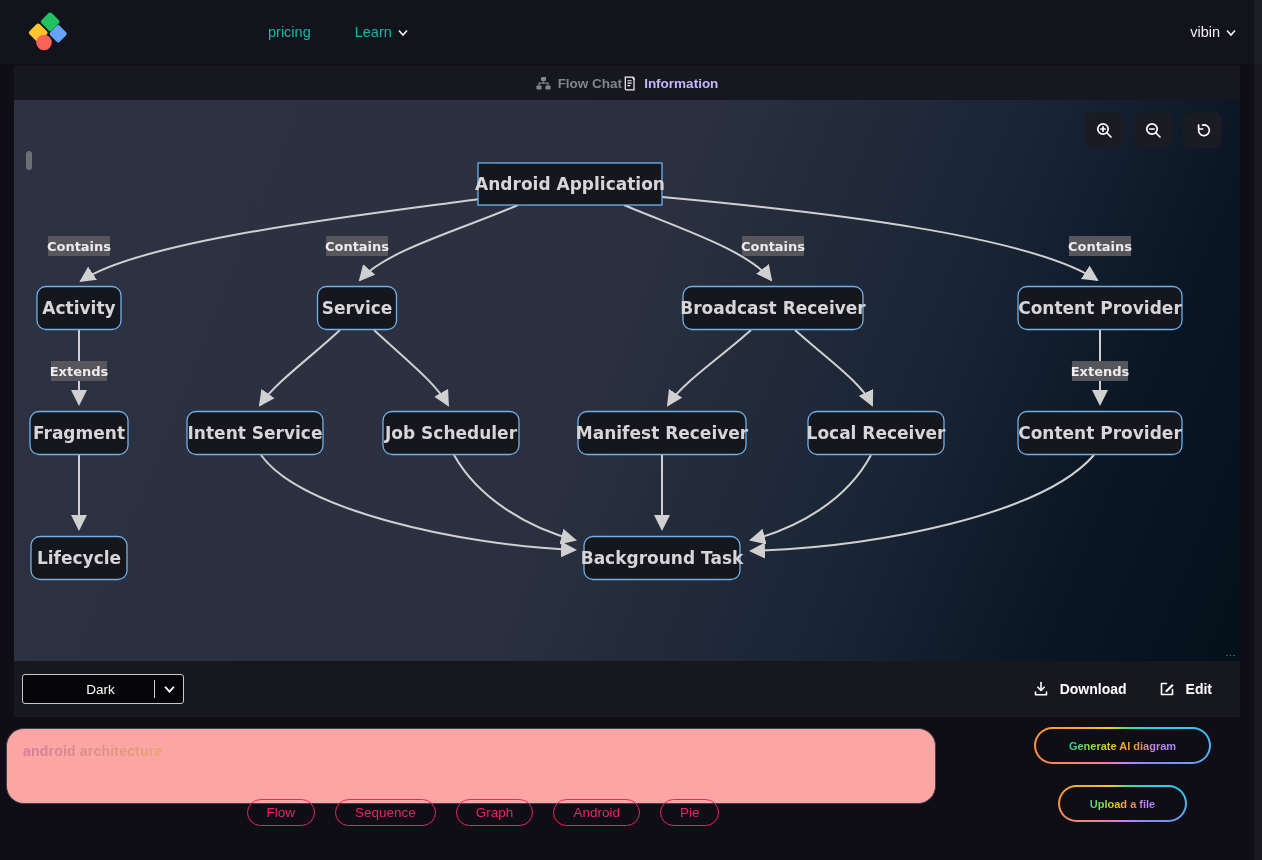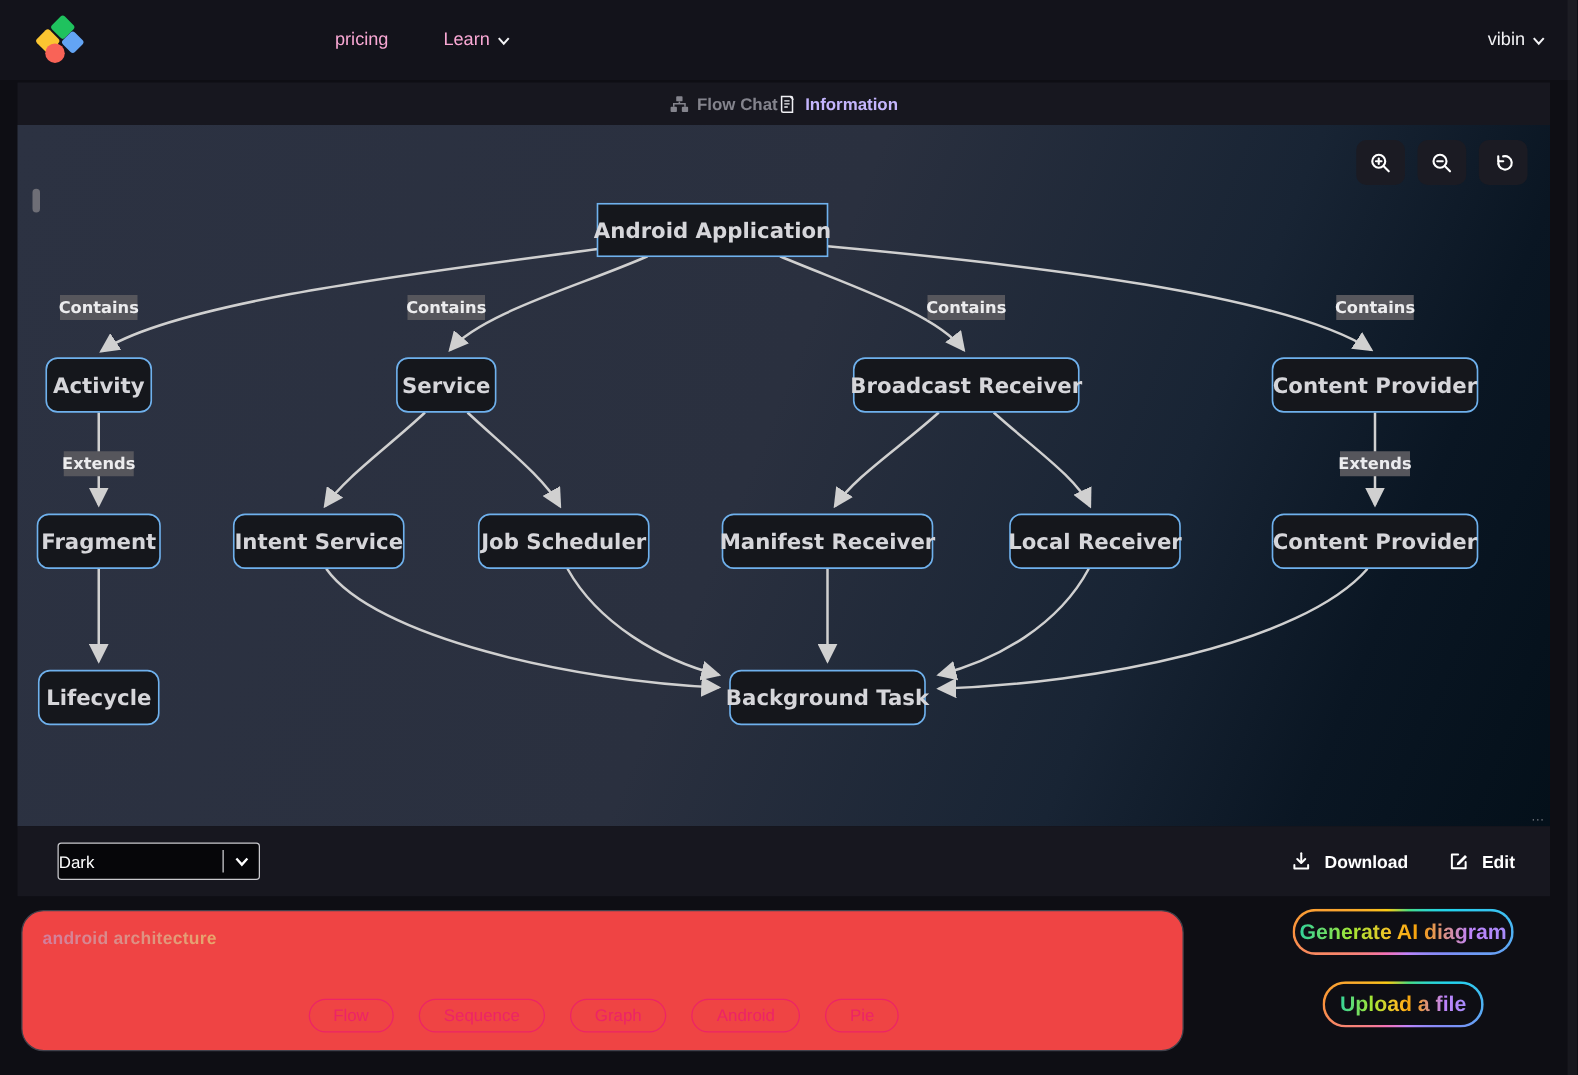--- a/index.html
+++ b/index.html
@@ -3,21 +3,21 @@
 <meta charset="utf-8">
 <style>
   * { margin:0; padding:0; box-sizing:border-box; }
   html,body { width:1262px; height:860px; overflow:hidden; }
   body { background:#0e0e14; font-family:"Liberation Sans", sans-serif; color:#e8e8ec; position:relative; }
 
   
   .navbar { position:absolute; top:0; left:0; right:0; height:64px; background:#13131b; display:flex; align-items:center; }
   .logo { margin-left:28px; width:42px; height:40px; cursor:pointer; }
   .nav-links { display:flex; gap:44px; margin-left:198px; align-items:center; }
-  .nav-link { font-size:14.5px; font-weight:500; color:#f9a8d4; cursor:pointer; display:flex; align-items:center; gap:6px; }
+  .nav-link { font-size:14.5px; font-weight:500; color:#14b8a6; cursor:pointer; display:flex; align-items:center; gap:6px; }
   .nav-user { margin-left:auto; margin-right:26px; font-size:14.5px; font-weight:500; color:#f2f2f5; cursor:pointer; display:flex; align-items:center; gap:6px;justify-content:center; }
   .chev { width:10px; height:8px; stroke:#f2f2f5; stroke-width:1.6; fill:none; margin-top:2px; }
 
   
   .tabstrip { position:absolute; top:66px; left:14px; width:1226px; height:34px; background:#17171f; display:flex; align-items:center; justify-content:center; }
   .tab { display:flex; align-items:center; gap:7px; font-size:13.5px; font-weight:700; cursor:pointer; }
   .tab.inactive { color:#84848d; }
   .tab.active { color:#c4b5fd; }
   .tab-icon { width:15px; height:15px; }
 
@@ -32,41 +32,41 @@
   .resize-dots { position:absolute; right:4px; bottom:1px; color:#9a9aa2; font-size:9px; letter-spacing:1px; cursor:pointer; }
 
   .node-rect { fill:#15171c; stroke:#6fb1ed; stroke-width:1.3; }
   .node-text { fill:#d6d6da; font-size:17px; font-weight:700; text-anchor:middle; font-family:"DejaVu Sans", sans-serif; }
   .edge { fill:none; stroke:#d0d0d0; stroke-width:2; }
   .elabel-rect { fill:#56565c; }
   .elabel-text { fill:#ececee; font-size:13px; font-weight:600; text-anchor:middle; font-family:"DejaVu Sans", sans-serif; }
 
   
   .controlbar { position:absolute; top:661px; left:14px; width:1226px; height:56px; background:#17171f; display:flex; align-items:center; }
-  .theme-select { margin-left:32px; width:162px; height:30px; background:#060609; border:1px solid #c9c9cd; border-radius:3px; display:flex; align-items:center; padding:0 8px 0 0; cursor:pointer; }
+  .theme-select { margin-left:8px; width:162px; height:30px; background:#060609; border:1px solid #c9c9cd; border-radius:3px; display:flex; align-items:center; padding:0 8px 0 24px; cursor:pointer;text-align:center; }
   .theme-select .value { font-size:13.5px; color:#fff; flex:1; }
   .theme-select .divider { width:1px; height:18px; background:#cfcfd3; margin-right:9px; }
   .theme-select svg { width:11px; height:9px; stroke:#fff; stroke-width:1.7; fill:none; }
   .bar-actions { margin-left:auto; margin-right:28px; display:flex; gap:32px; align-items:center; }
   .bar-btn { display:flex; align-items:center; gap:11px; font-size:14px; font-weight:700; color:#fff; cursor:pointer; }
   .bar-btn svg { width:16px; height:16px; stroke:#fff; stroke-width:1.6; fill:none; stroke-linecap:round; stroke-linejoin:round; }
 
   
-  .prompt-box { position:absolute; top:728px; left:17px; width:930px; height:113px; background:#ef4444; border:1px solid #41414b; border-radius:18px; padding:13px 16px; cursor:text; }
+  .prompt-box { position:absolute; top:728px; left:6px; width:930px; height:76px; background:#fca5a5; border:1px solid #41414b; border-radius:18px; padding:13px 16px; cursor:text; }
   .prompt-text { font-size:14px; font-weight:700; letter-spacing:.2px;
     background:linear-gradient(90deg,#d27e9e 0%,#dd9183 55%,#e8a76c 100%);
     -webkit-background-clip:text; background-clip:text; color:transparent; }
 
   .pill-grad { position:absolute; border-radius:999px; border:2px solid transparent;
     background:linear-gradient(#0e0e14,#0e0e14) padding-box,
       conic-gradient(from 220deg, #f472b6, #fb923c, #facc15, #4ade80, #22d3ee, #818cf8, #c084fc, #f472b6) border-box;
     display:flex; align-items:center; justify-content:center; cursor:pointer; }
   .btn-generate { top:727px; left:1034px; width:177px; height:37px; }
   .btn-upload { top:785px; left:1058px; width:129px; height:37px; }
-  .grad-text { font-size:17px; font-weight:700;
+  .grad-text { font-size:11px; font-weight:700;
     background:linear-gradient(90deg,#34d399 0%,#a3e635 25%,#fbbf24 45%,#f59e0b 58%,#c084fc 82%,#a78bfa 100%);
     -webkit-background-clip:text; background-clip:text; color:transparent; }
 
   .type-pills { position:absolute; top:799px; left:18px; width:930px; display:flex; justify-content:center; gap:20px; }
   .type-pill { height:27px; line-height:25px; padding:0 19px; border:1px solid #ed2366; border-radius:999px; color:#ed2366; font-size:13.5px; font-weight:500; cursor:pointer; }
 
   .scroll-strip { position:absolute; right:0; top:0; bottom:0; width:8px; background:rgba(255,255,255,0.045); }
 </style>
 </head>
 <body>

